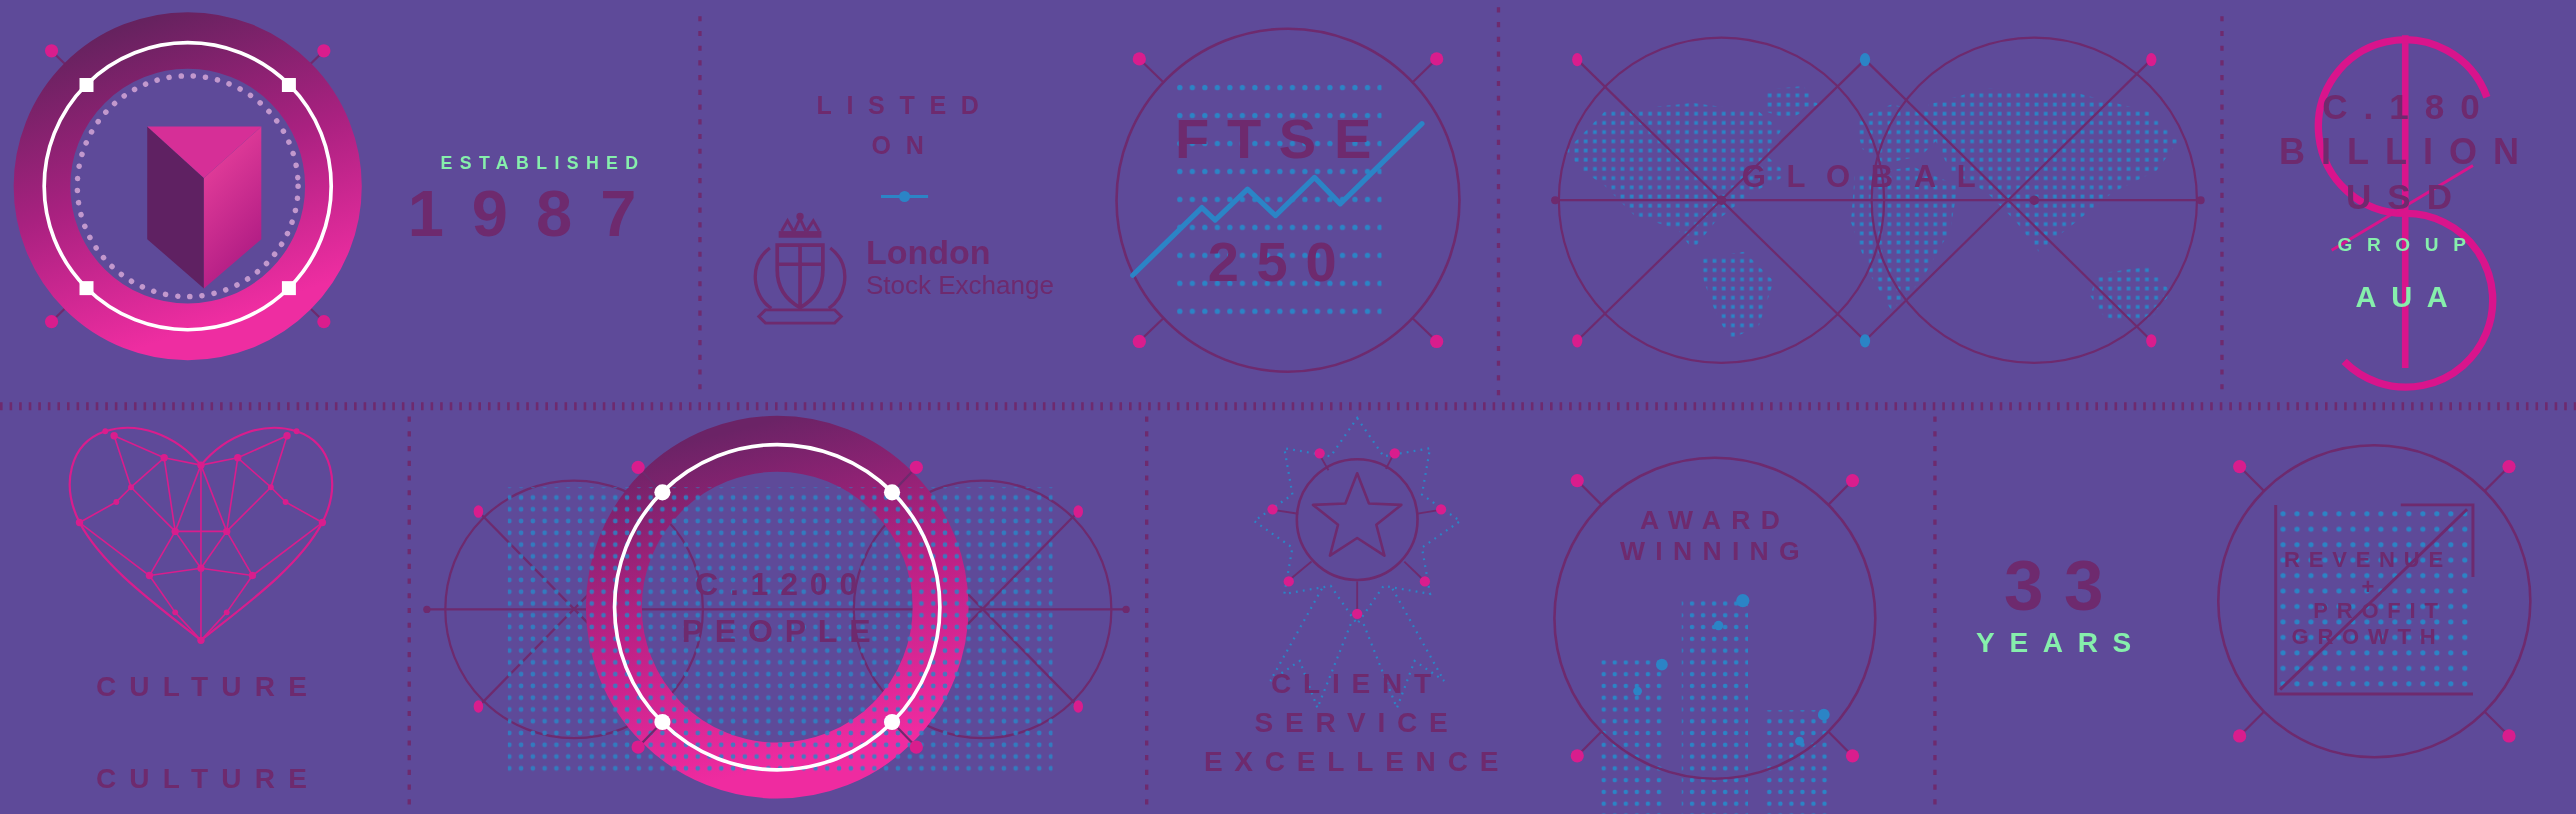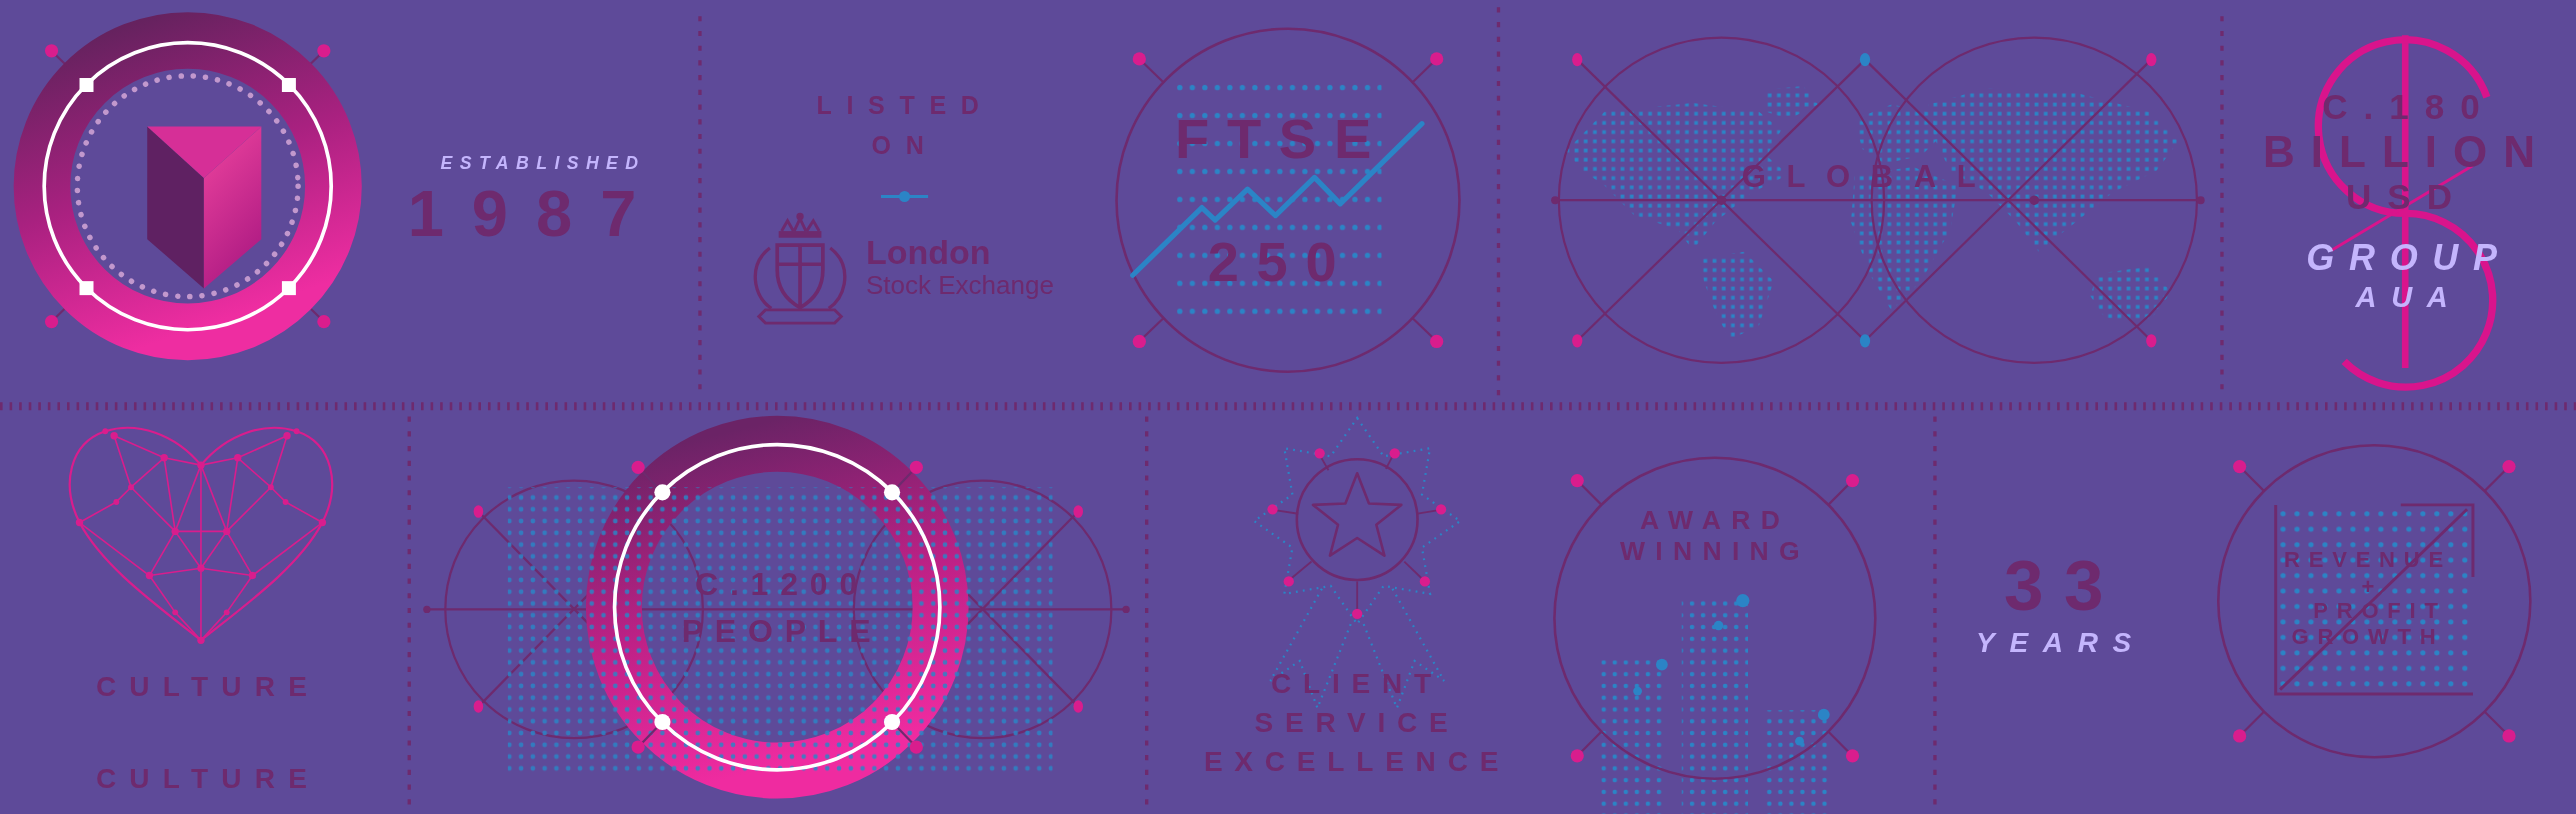--- a/index.html
+++ b/index.html
@@ -7,21 +7,21 @@
     position:relative;width:2576px;height:814px;overflow:hidden;
     background:#5e4a99;
     font-family:"Liberation Sans", sans-serif;
   }
   .canvas svg{position:absolute;left:0;top:0;}
   .t{
     position:absolute;transform:translate(-50%,-50%);
     white-space:nowrap;font-weight:bold;color:#6e2a6e;z-index:5;
   }
   .tl{transform:translate(0,-50%);}
-  .pink{color:#c4b5fd;font-style:italic;}
+  .pink{color:#86efac;}
   .reg{font-weight:normal;text-align:right;}
 </style>
 </head>
 <body>
 
 <div class="canvas">
 
 <svg width="2576" height="814" viewBox="0 0 3500 1106">
   <defs>
     <linearGradient id="ringGradA" x1="0.15" y1="0" x2="0.5" y2="1">
@@ -330,23 +330,23 @@
 <div class="t" style="left:905px;top:145px;font-size:25px;letter-spacing:14.7px;">ON</div>
 <div class="t tl" style="left:866px;top:252px;font-size:34px;">London</div>
 <div class="t tl reg" style="left:866px;top:285px;font-size:26px;">Stock Exchange</div>
 
 <div class="t" style="left:1282px;top:138px;font-size:56px;letter-spacing:17.7px;">FTSE</div>
 <div class="t" style="left:1281px;top:261px;font-size:56px;letter-spacing:17.7px;">250</div>
 
 <div class="t" style="left:1869px;top:177px;font-size:31px;letter-spacing:20.6px;">GLOBAL</div>
 
 <div class="t" style="left:2409px;top:107px;font-size:35px;letter-spacing:16px;">C.180</div>
-<div class="t" style="left:2407px;top:152px;font-size:44px;letter-spacing:16px;">BILLION</div>
+<div class="t" style="left:2407px;top:152px;font-size:36px;letter-spacing:16px;">BILLION</div>
 <div class="t" style="left:2407px;top:197px;font-size:35px;letter-spacing:16px;">USD</div>
-<div class="t pink" style="left:2409px;top:258px;font-size:36px;letter-spacing:14.7px;">GROUP</div>
+<div class="t pink" style="left:2409px;top:245px;font-size:19px;letter-spacing:14.7px;">GROUP</div>
 <div class="t pink" style="left:2409px;top:297px;font-size:29px;letter-spacing:14.7px;">AUA</div>
 
 <div class="t" style="left:208px;top:687px;font-size:28px;letter-spacing:13.2px;">CULTURE</div>
 <div class="t" style="left:208px;top:763px;font-size:28px;letter-spacing:13.2px;margin-top:16px;">CULTURE</div>
 
 <div class="t" style="left:782px;top:584px;font-size:32px;letter-spacing:11.8px;">C.1200</div>
 <div class="t" style="left:782px;top:631px;font-size:32px;letter-spacing:11.8px;">PEOPLE</div>
 
 <div class="t" style="left:1357px;top:684px;font-size:28px;letter-spacing:11.8px;">CLIENT</div>
 <div class="t" style="left:1357px;top:723px;font-size:28px;letter-spacing:11.8px;">SERVICE</div>

